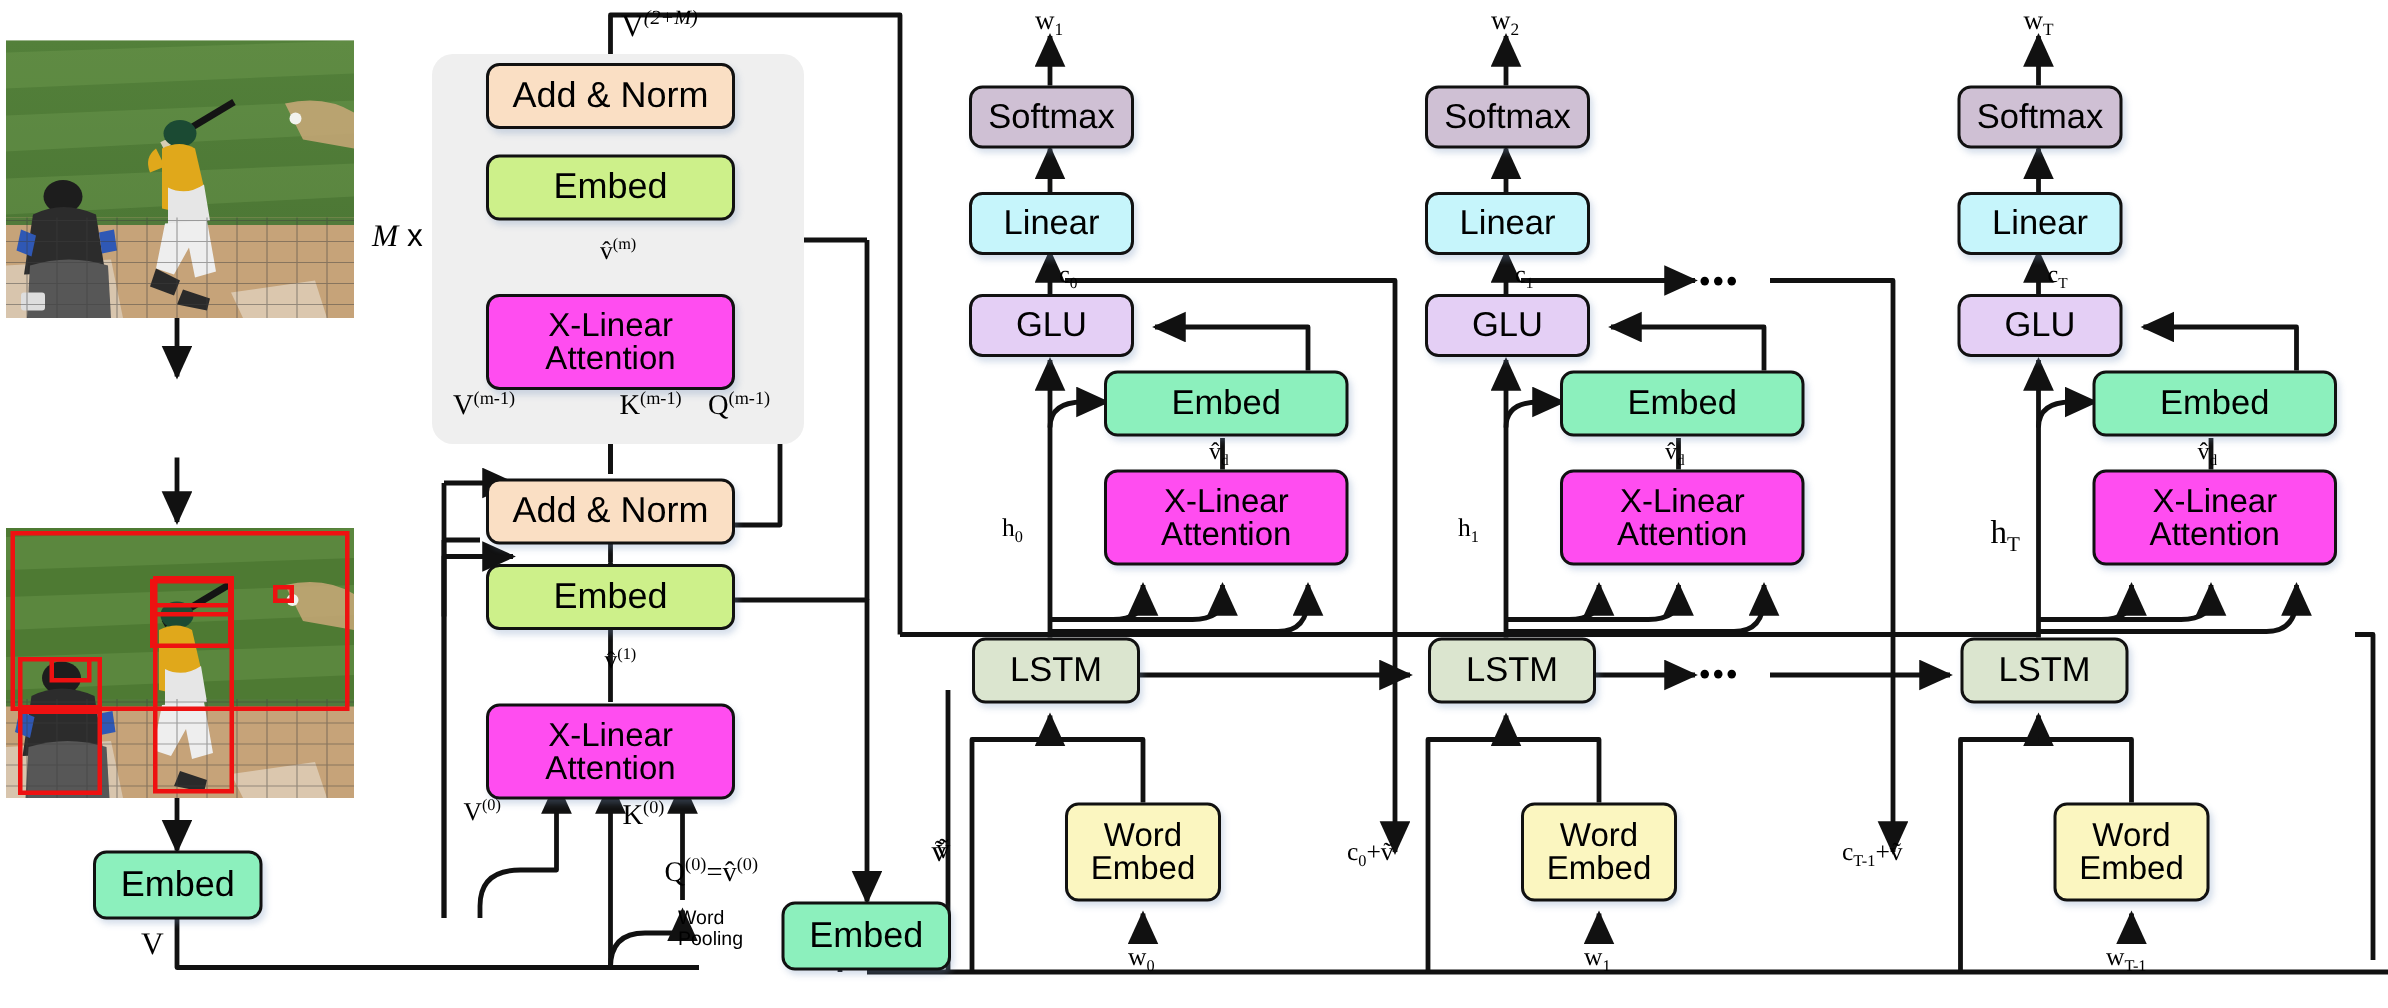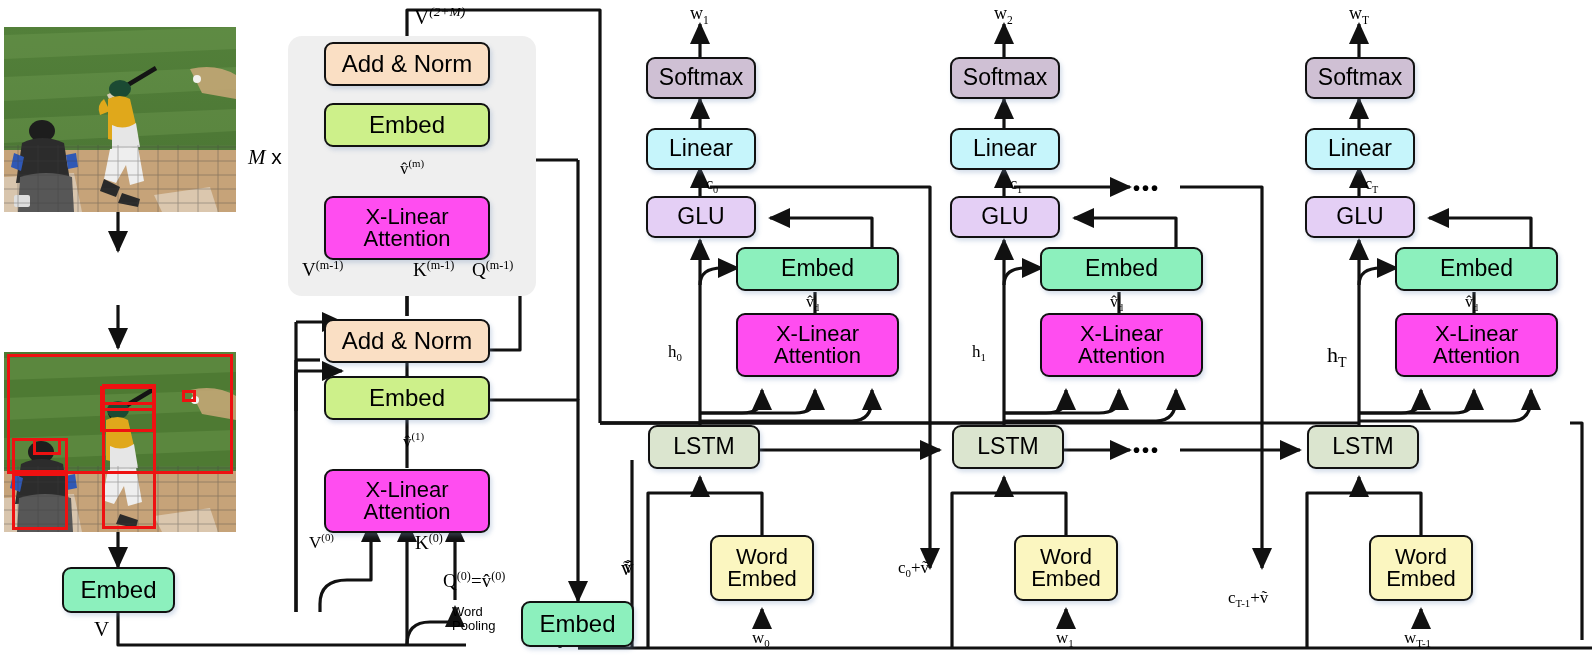--- a/index.html
+++ b/index.html
@@ -471,21 +471,21 @@
   <div class="dots" style="left:1133px; top:439px; font-size:20px;">
     <span>•••</span>
   </div>
   <div class="node" style="left:1014px; top:535px; width:104px; height:66px; background:#fbf6c0; font-size:22px; flex-direction:column;">
     <span>Word</span>
     <span>Embed</span>
   </div>
   <div class="lbl" style="left:1056px; top:628px; font-size:17px;">
     <span>w</span><sub>1</sub>
   </div>
-  <div class="lbl" style="left:1228px; top:558px; font-size:17px;margin-top:30px;">
+  <div class="lbl" style="left:1228px; top:558px; font-size:17px;">
     <span>c</span><sub>T-1</sub><span>+</span><span>ṽ</span>
   </div>
 
   <div class="lbl" style="left:1349px; top:3px; font-size:18px;">
     <span>w</span><sub>T</sub>
   </div>
   <div class="node" style="left:1305px; top:57px; width:110px; height:42px; background:#cfc0d4; font-size:23px;">
     <span>Softmax</span>
   </div>
   <div class="node" style="left:1305px; top:128px; width:110px; height:42px; background:#c6f5fb; font-size:23px;">

